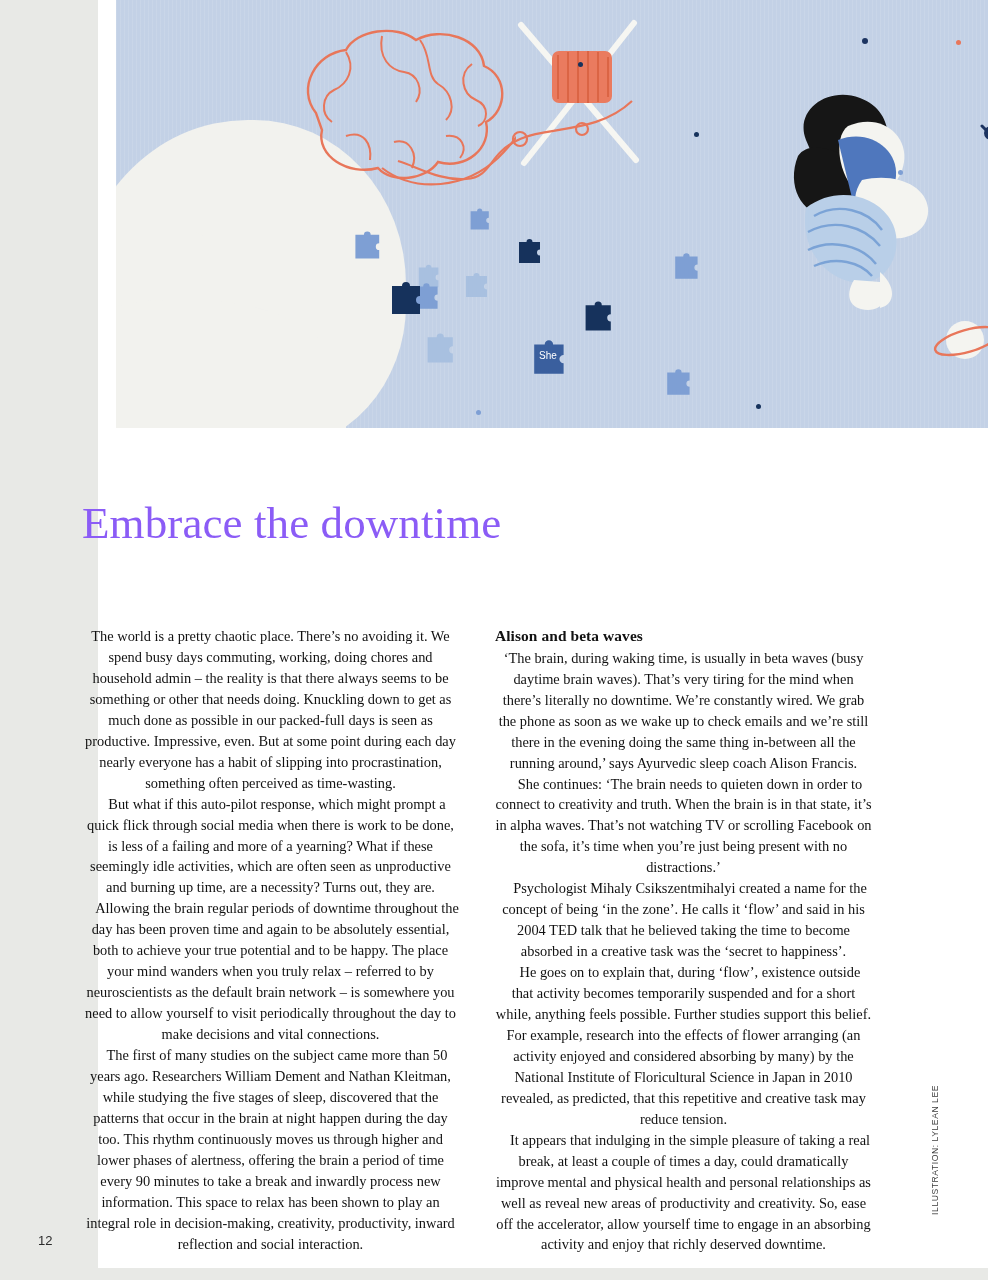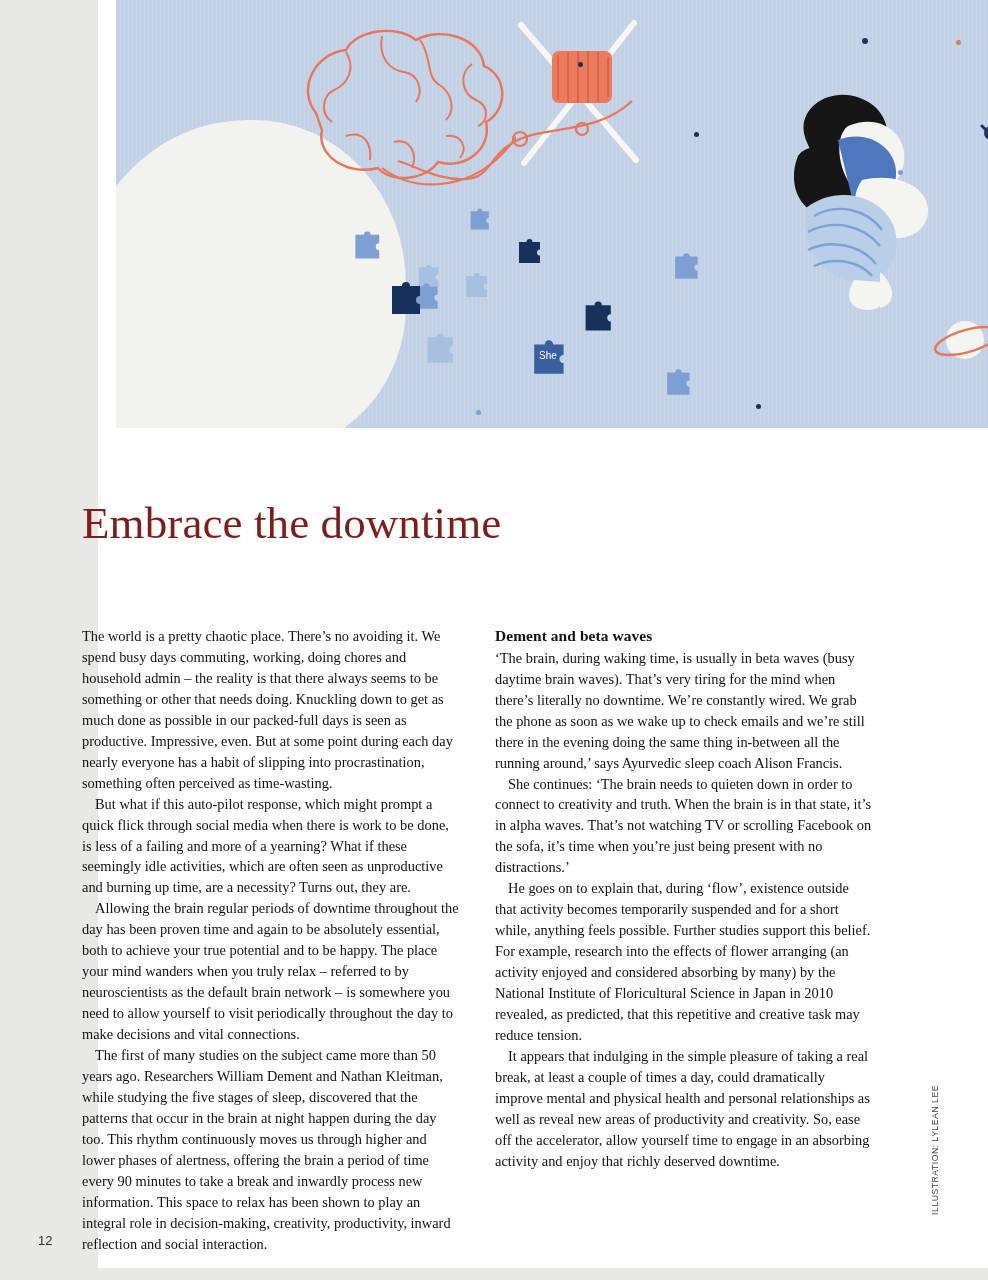--- a/index.html
+++ b/index.html
@@ -113,21 +113,21 @@
 
   
   .headline {
     position: absolute;
     left: 82px;
     top: 470px;
     font-size: 45px;
     line-height: 1.05;
     letter-spacing: .1px;
     font-weight: 400;
-    color: #7f1d1d;
+    color: #8b5cf6;
   }
   .standfirst {
     position: absolute;
     left: 82px;
     top: 538px;
     width: 700px;
     font-style: italic;
     font-size: 18.5px;
     line-height: 1.48;
     color: #1d1d1d;
@@ -141,21 +141,21 @@
     display: flex;
     gap: 36px;
   }
   .col {
     width: 377px;
     font-size: 14.4px;
     line-height: 1.455;
     text-align: left;
     color: #121212;
   }
-  .col p { margin: 0; text-indent: 13px; }
+  .col p { margin: 0; text-indent: 13px; text-align: center; }
   .col p.first { text-indent: 0; }
   .subhead {
     margin: 0 0 1px 0;
     font-weight: bold;
     font-size: 15.4px;
     line-height: 1.35;
     letter-spacing: .1px;
   }
 
   .credit {
@@ -318,23 +318,24 @@
   <h1 class="headline">Embrace the downtime</h1>
 
   <div class="columns">
     <div class="col">
       <p class="first">The world is a pretty chaotic place. There’s no avoiding it. We spend busy days commuting, working, doing chores and household admin – the reality is that there always seems to be something or other that needs doing. Knuckling down to get as much done as possible in our packed-full days is seen as productive. Impressive, even. But at some point during each day nearly everyone has a habit of slipping into procrastination, something often perceived as time-wasting.</p>
       <p>But what if this auto-pilot response, which might prompt a quick flick through social media when there is work to be done, is less of a failing and more of a yearning? What if these seemingly idle activities, which are often seen as unproductive and burning up time, are a necessity? Turns out, they are.</p>
       <p>Allowing the brain regular periods of downtime throughout the day has been proven time and again to be absolutely essential, both to achieve your true potential and to be happy. The place your mind wanders when you truly relax – referred to by neuroscientists as the default brain network – is somewhere you need to allow yourself to visit periodically throughout the day to make decisions and vital connections.</p>
       <p>The first of many studies on the subject came more than 50 years ago. Researchers William Dement and Nathan Kleitman, while studying the five stages of sleep, discovered that the patterns that occur in the brain at night happen during the day too. This rhythm continuously moves us through higher and lower phases of alertness, offering the brain a period of time every 90 minutes to take a break and inwardly process new information. This space to relax has been shown to play an integral role in decision-making, creativity, productivity, inward reflection and social interaction.</p>
     </div>
     <div class="col">
-      <h2 class="subhead">Dement and beta waves</h2>
+      <h2 class="subhead">Alison and beta waves</h2>
       <p class="first">‘The brain, during waking time, is usually in beta waves (busy daytime brain waves). That’s very tiring for the mind when there’s literally no downtime. We’re constantly wired. We grab the phone as soon as we wake up to check emails and we’re still there in the evening doing the same thing in-between all the running around,’ says Ayurvedic sleep coach Alison Francis.</p>
       <p>She continues: ‘The brain needs to quieten down in order to connect to creativity and truth. When the brain is in that state, it’s in alpha waves. That’s not watching TV or scrolling Facebook on the sofa, it’s time when you’re just being present with no distractions.’</p>
+      <p>Psychologist Mihaly Csikszentmihalyi created a name for the concept of being ‘in the zone’. He calls it ‘flow’ and said in his 2004 TED talk that he believed taking the time to become absorbed in a creative task was the ‘secret to happiness’.</p>
       <p>He goes on to explain that, during ‘flow’, existence outside that activity becomes temporarily suspended and for a short while, anything feels possible. Further studies support this belief. For example, research into the effects of flower arranging (an activity enjoyed and considered absorbing by many) by the National Institute of Floricultural Science in Japan in 2010 revealed, as predicted, that this repetitive and creative task may reduce tension.</p>
       <p>It appears that indulging in the simple pleasure of taking a real break, at least a couple of times a day, could dramatically improve mental and physical health and personal relationships as well as reveal new areas of productivity and creativity. So, ease off the accelerator, allow yourself time to engage in an absorbing activity and enjoy that richly deserved downtime.</p>
     </div>
   </div>
 
   <div class="credit">ILLUSTRATION: LYLEAN LEE</div>
   <div class="folio">12</div>
   <div class="bottom-band"></div>
 </div>
 

